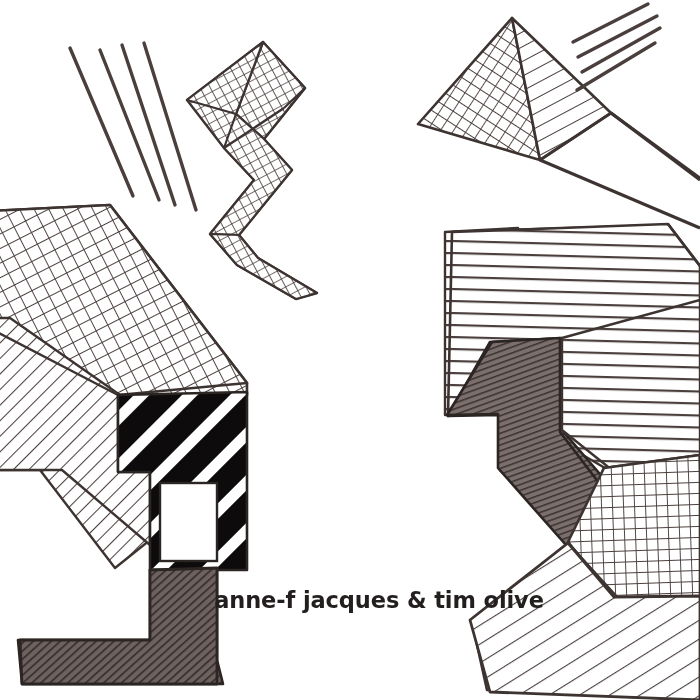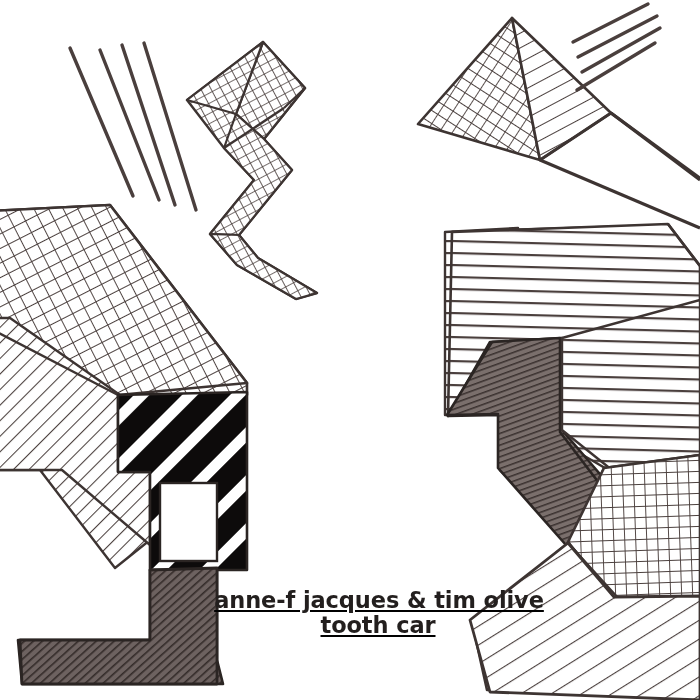--- a/index.html
+++ b/index.html
@@ -16,21 +16,20 @@
   }
   #artwork{position:absolute;left:0;top:0;width:700px;height:700px;}
   #credits{
     position:absolute;
     left:0;
     top:588px;
     width:700px;
     text-align:center;
     line-height:1.12;
     pointer-events:none;
-    text-decoration:underline;
   }
   .credit-line{
     display:block;
     color:#231f1e;
     font-family:"DejaVu Sans", sans-serif;
     font-size:22.5px;
     font-weight:600;
     letter-spacing:-0.1px;
     white-space:nowrap;
   }
@@ -182,16 +181,15 @@
 
     <g>
       <path d="M568 543 L 618 598 L 700 597 L 700 700 L 487 690 L 472 622 Z" fill="url(#hatchBand)" stroke="#3d3432" stroke-width="2.6" stroke-linejoin="round"></path>
       <path d="M568 543 L 614 597 L 700 596 L 700 700 L 490 692 L 470 620 Z" fill="url(#hatchBand)" stroke="#3d3432" stroke-width="2.8" stroke-linejoin="round"></path>
     </g>
 
   </svg>
 
   <div id="credits">
     <span class="credit-line artists">anne-f jacques &amp; tim olive</span>
-    <span class="credit-line title">tooth car</span>
   </div>
 
 </div>
 
 </body></html>

